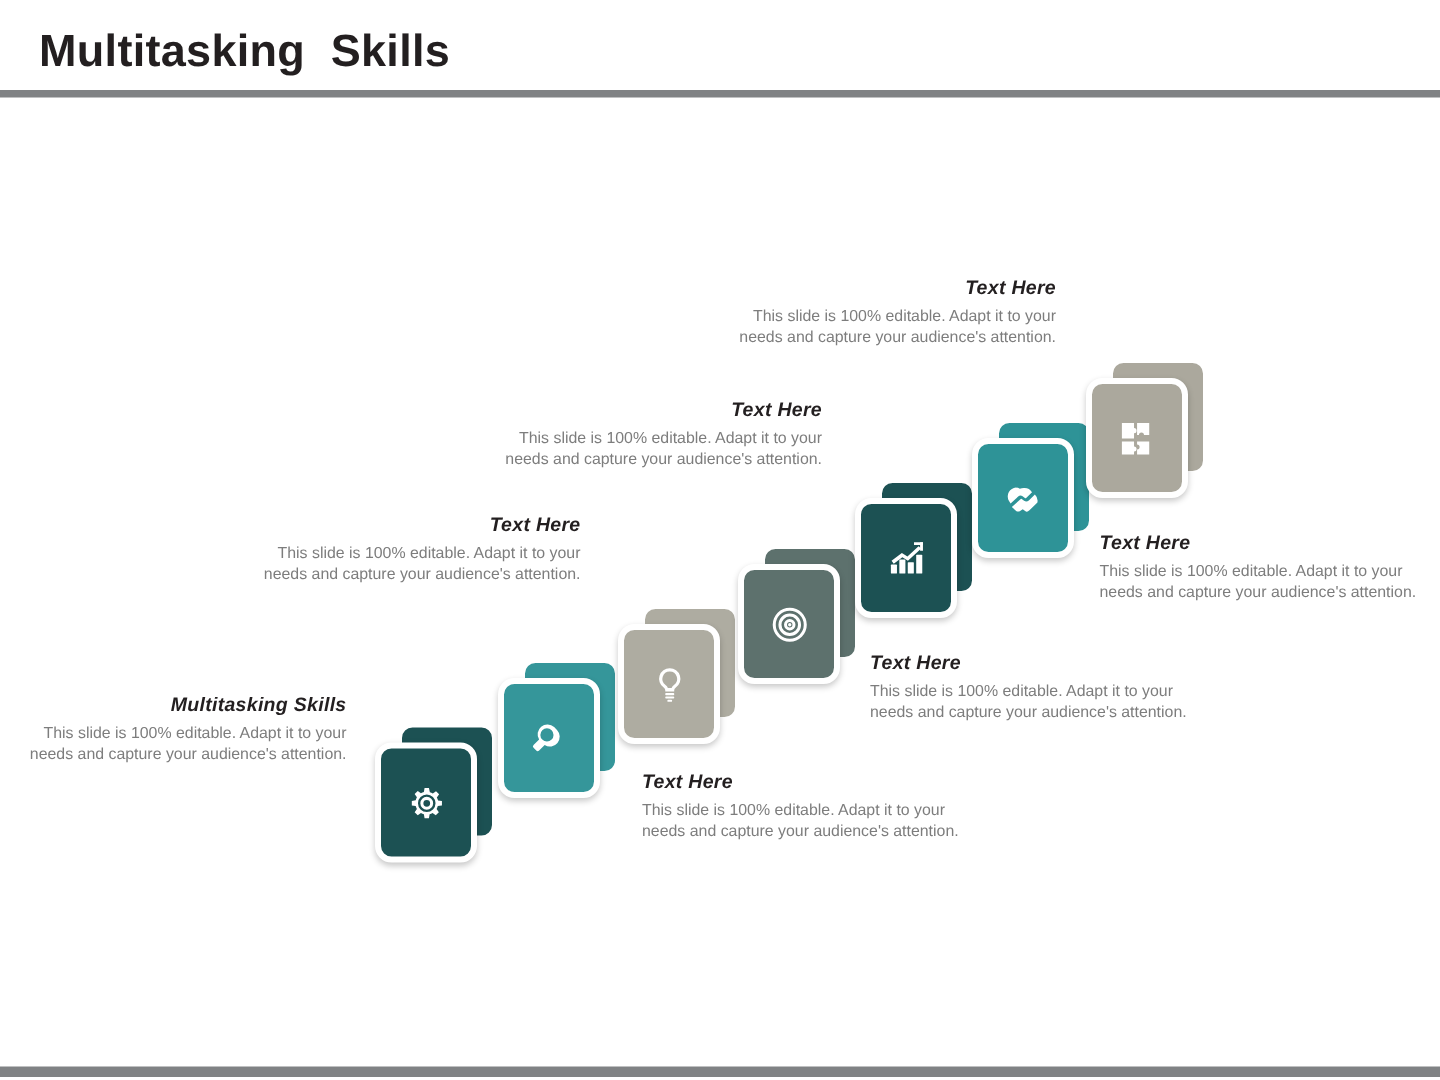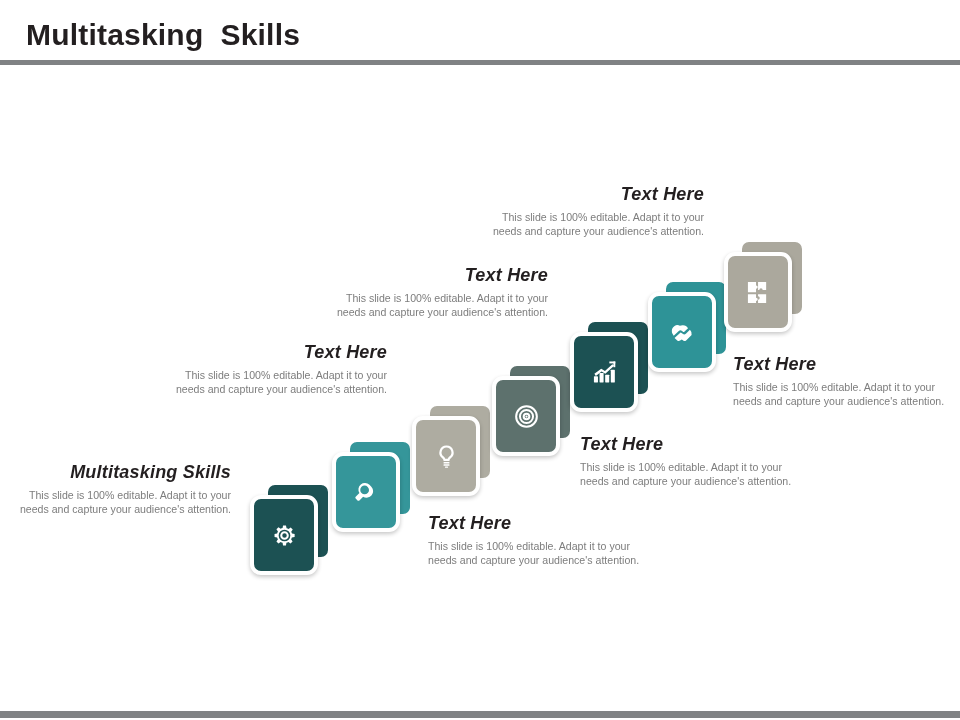--- a/index.html
+++ b/index.html
@@ -80,21 +80,21 @@
     display: block;
   }
   .card-front svg * { fill: #ffffff; }
 
   
   .text-block {
     position: absolute;
     width: 212px;
   }
   .text-block .tb-title {
-    font-size: 18px;
+    font-size: 13px;
     font-weight: 700;
     font-style: italic;
     color: #231f20;
     margin-bottom: 5px;
     letter-spacing: 0.2px;
   }
   .text-block .tb-body {
     font-size: 10.6px;
     line-height: 14.2px;
     color: #7d7d7d;

